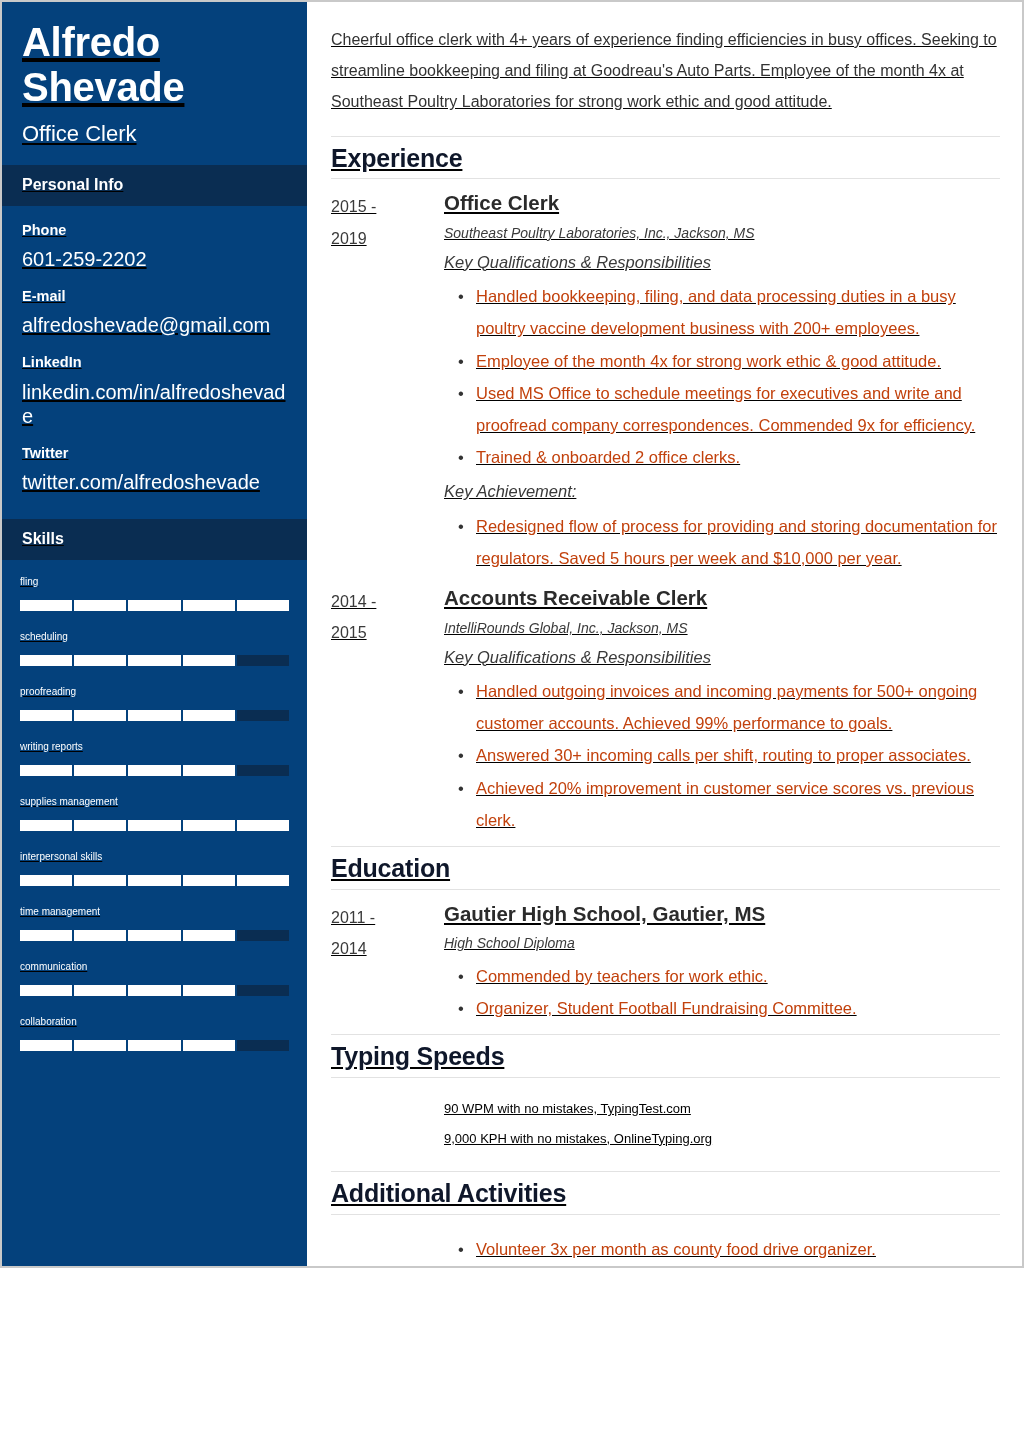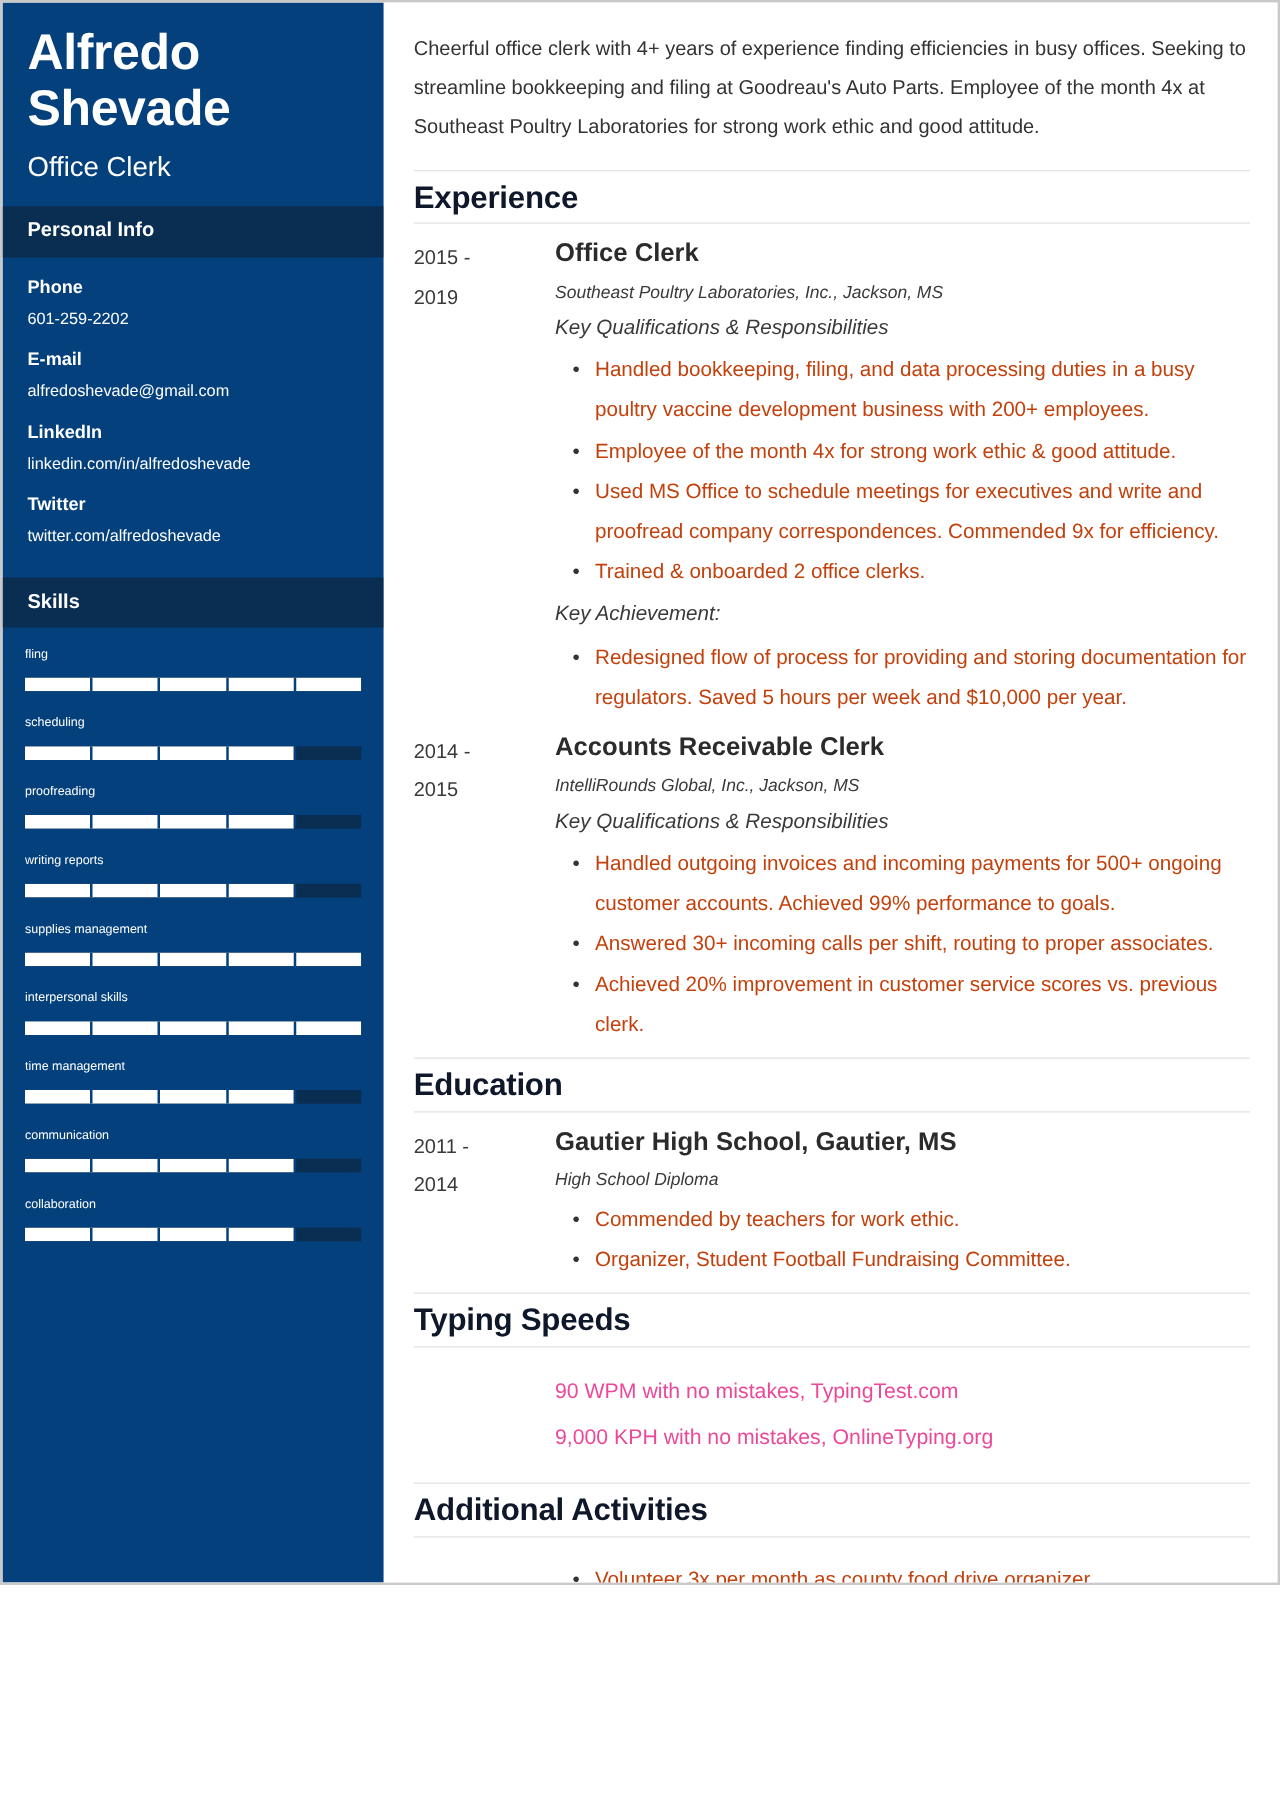--- a/index.html
+++ b/index.html
@@ -14,20 +14,21 @@
 
   .page {
     position: relative;
     width: 1024px;
     height: 1268px;
     box-sizing: border-box;
     border: 2px solid #c9c9c9;
     background: #ffffff;
     overflow: hidden;
     display: flex;
+    text-decoration: underline;
   }
 
   
   .sidebar {
     width: 305px;
     flex: 0 0 305px;
     background: #04417c;
     color: #ffffff;
     box-sizing: border-box;
     overflow: hidden;
@@ -71,21 +72,21 @@
   .info-item {
     margin-bottom: 17px;
   }
   .info-label {
     font-size: 14.5px;
     font-weight: bold;
     line-height: 1.2;
     margin: 0 0 8px 0;
   }
   .info-value {
-    font-size: 13px;
+    font-size: 20px;
     font-weight: normal;
     line-height: 1.2;
     margin: 0;
     word-break: break-word;
   }
 
   
   .skills-body {
     padding: 16px 18px 20px 18px;
   }
@@ -212,22 +213,22 @@
   ul.bullets li::before {
     content: "\2022";
     position: absolute;
     left: 0;
     top: 0;
     color: #333333;
     font-size: 16.5px;
   }
 
   .plain-line {
-    font-size: 17px;
-    color: #ec4899;
+    font-size: 13px;
+    color: #000000;
     line-height: 1.95;
     margin: 0 0 4px 0;
     padding-left: 113px;
   }
   .indent-list {
     padding-left: 113px;
   }
   .gap-sm { height: 8px; }
   .gap-md { height: 16px; }
 </style>

